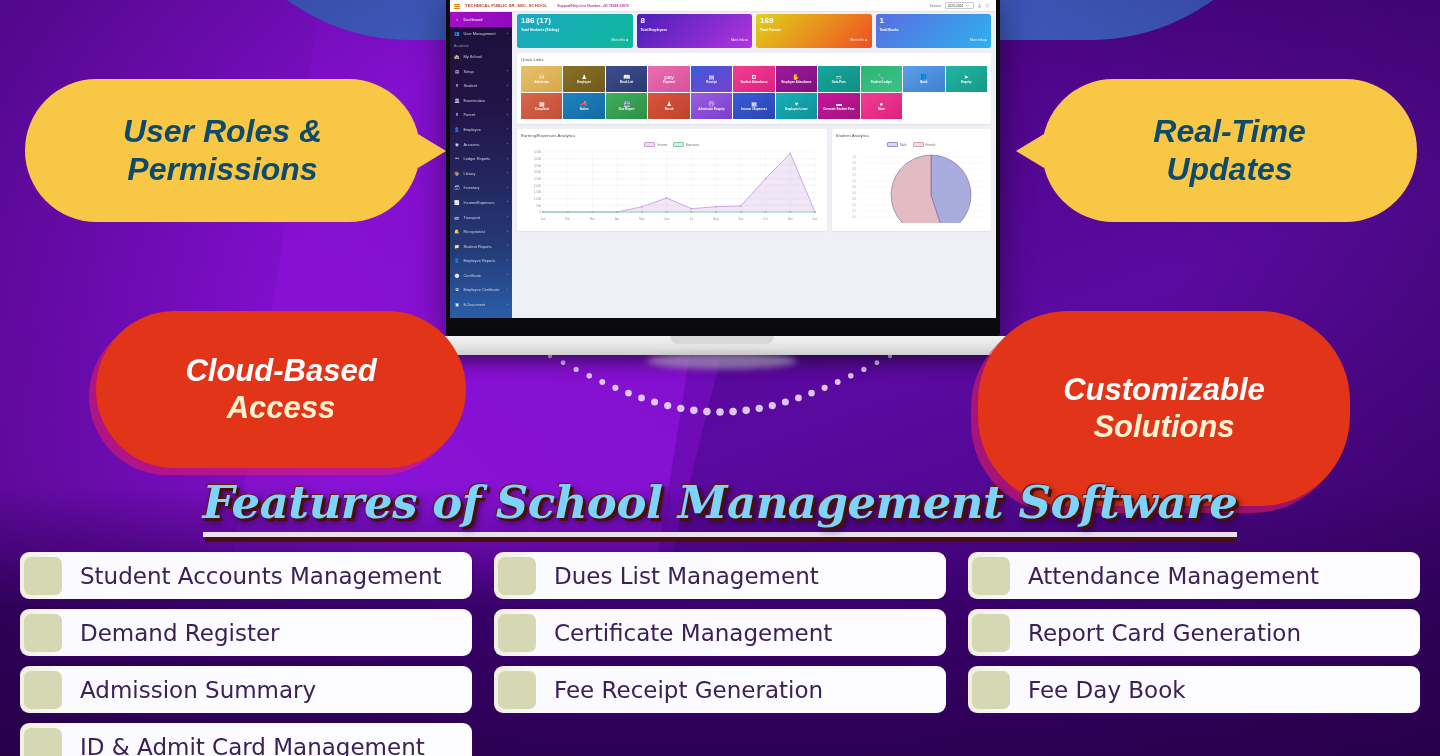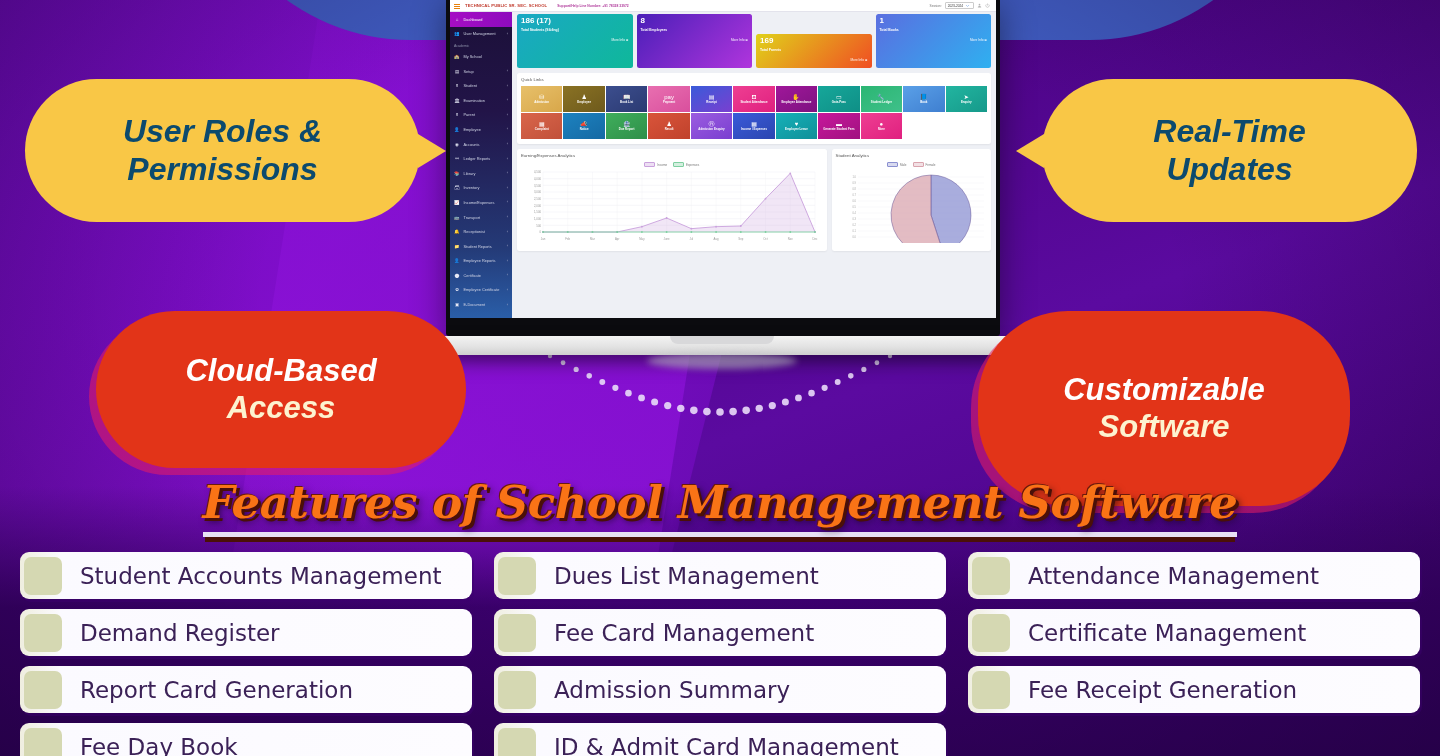--- a/index.html
+++ b/index.html
@@ -159,21 +159,21 @@
   #b1 { left:25px;  top:79px;  width:395px; height:143px; font-size:32px; }
   #b2 { left:1042px;top:79px;  width:375px; height:143px; font-size:32px; }
   #b3 { left:96px;  top:311px; width:370px; height:157px; font-size:31px; }
   #b4 { left:978px; top:311px; width:372px; height:195px; font-size:31px; }
 
   
   #title {
     position:absolute; left:0; right:0; top:476px; text-align:center; z-index:7;
     font-size:45px; font-weight:bold; font-style:italic;
     font-family:"DejaVu Serif", serif;
-    color:#f97316;
+    color:#7dd3fc;
     text-shadow:3px 3px 0 #4a1008, -1px -1px 0 #6b1a0c, 4px 4px 7px rgba(0,0,0,.55);
     letter-spacing:-.5px;
   }
   #title u { text-decoration:none; border-bottom:5px solid #e8e0f5;
              padding-bottom:3px; box-shadow:0 7px 0 -2px #4a1008; }
 
   
   #features {
     position:absolute; left:0; top:552px; width:1440px; z-index:7;
     display:grid; grid-template-columns:repeat(3,1fr); column-gap:22px; row-gap:10px;
@@ -372,21 +372,21 @@
             <div class="stat" style="background: linear-gradient(135deg, rgb(26, 168, 196), rgb(15, 184, 154));">
               <div class="stat-num">186 (17)</div>
               <div class="stat-lbl">Total Students (Sibling)</div>
               <div class="stat-more">More Info ⊕</div>
             </div>
             <div class="stat" style="background: linear-gradient(135deg, rgb(74, 31, 184), rgb(176, 53, 221));">
               <div class="stat-num">8</div>
               <div class="stat-lbl">Total Employees</div>
               <div class="stat-more">More Info ⊕</div>
             </div>
-            <div class="stat" style="background: linear-gradient(135deg, rgb(224, 210, 26), rgb(240, 78, 35)); margin-top: 20px;">
+            <div class="stat" style="background: linear-gradient(135deg, rgb(224, 210, 26), rgb(240, 78, 35));">
               <div class="stat-num">169</div>
               <div class="stat-lbl">Total Parents</div>
               <div class="stat-more">More Info ⊕</div>
             </div>
             <div class="stat" style="background: linear-gradient(135deg, rgb(90, 110, 224), rgb(47, 176, 240));">
               <div class="stat-num">1</div>
               <div class="stat-lbl">Total Books</div>
               <div class="stat-more">More Info ⊕</div>
             </div>
           </div>
@@ -624,21 +624,21 @@
   <span>Real-Time</span>
   <span>Updates</span>
   <i class="tail tail-l"></i>
 </div>
 <div class="bub bub-red" id="b3">
   <span>Cloud-Based</span>
   <span>Access</span>
 </div>
 <div class="bub bub-red" id="b4">
   <span>Customizable</span>
-  <span>Software</span>
+  <span>Solutions</span>
 </div>
 
 <div id="title">
   <u>Features of School Management Software</u>
 </div>
 
 <div id="features">
     <div class="feat">
       <span class="feat-chip"></span>
       <span class="feat-t">Student Accounts Management</span>
@@ -650,24 +650,20 @@
     <div class="feat">
       <span class="feat-chip"></span>
       <span class="feat-t">Attendance Management</span>
     </div>
     <div class="feat">
       <span class="feat-chip"></span>
       <span class="feat-t">Demand Register</span>
     </div>
     <div class="feat">
       <span class="feat-chip"></span>
-      <span class="feat-t">Fee Card Management</span>
-    </div>
-    <div class="feat">
-      <span class="feat-chip"></span>
       <span class="feat-t">Certificate Management</span>
     </div>
     <div class="feat">
       <span class="feat-chip"></span>
       <span class="feat-t">Report Card Generation</span>
     </div>
     <div class="feat">
       <span class="feat-chip"></span>
       <span class="feat-t">Admission Summary</span>
     </div>

